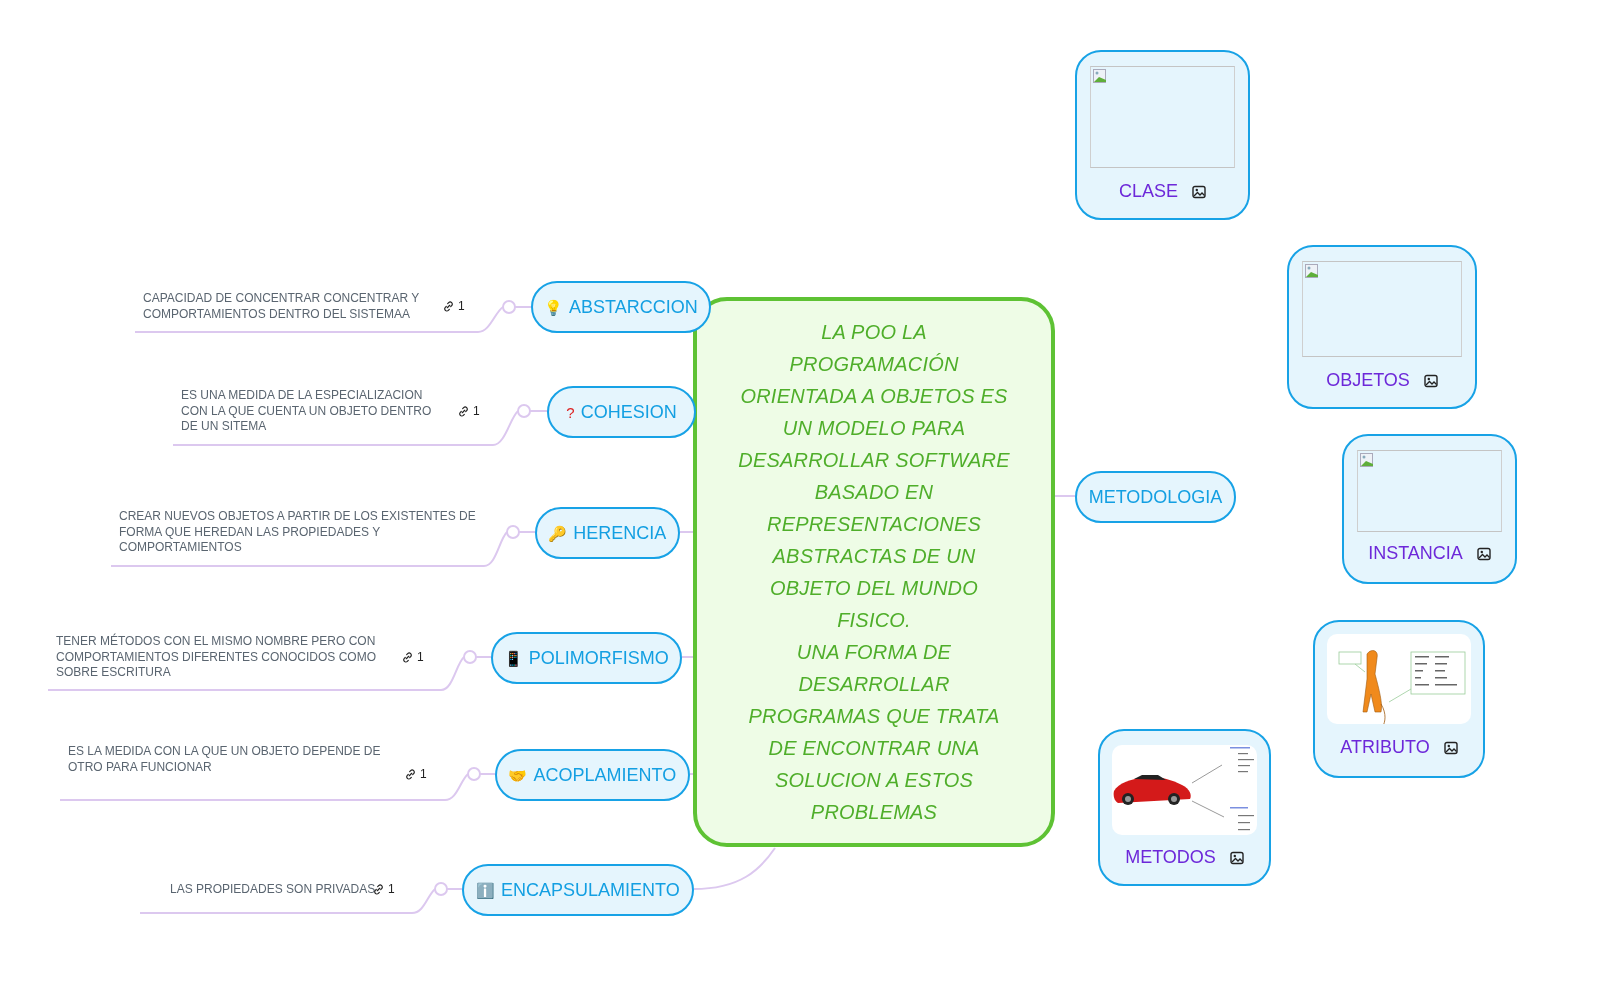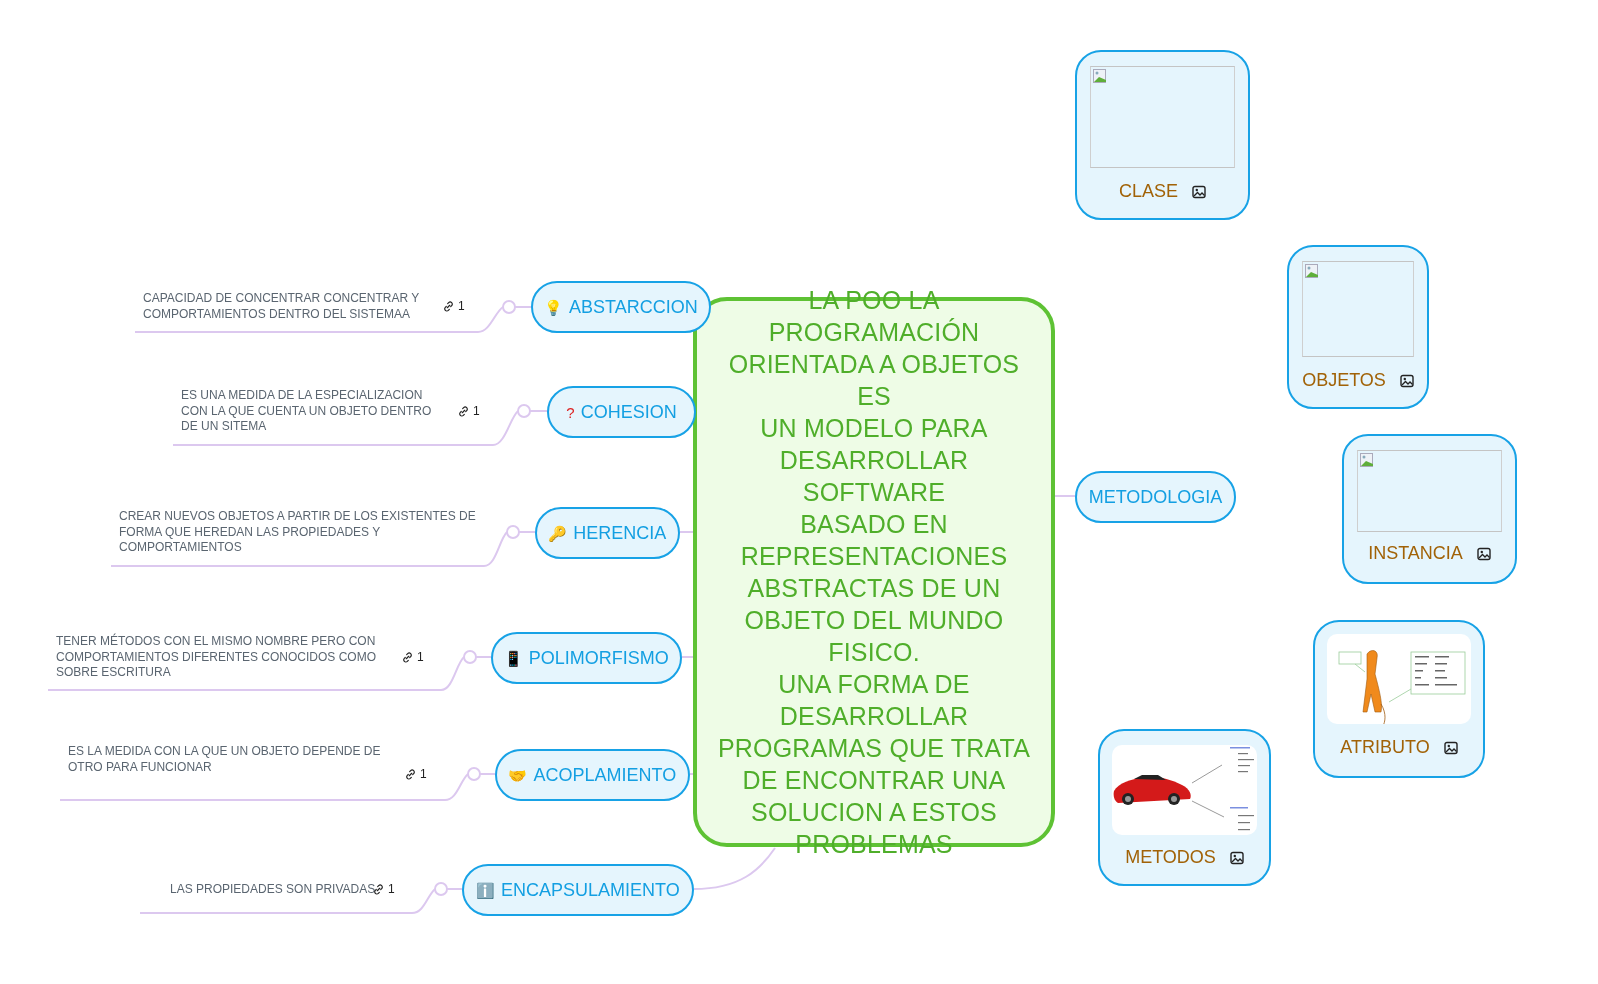--- a/index.html
+++ b/index.html
@@ -3,21 +3,21 @@
   <meta charset="utf-8">
   <style>
     html, body { margin:0; padding:0; background:#ffffff; }
     body { width:1598px; height:984px; position:relative; overflow:hidden; font-family:"Liberation Sans", sans-serif; }
     svg.lines { position:absolute; left:0; top:0; width:1598px; height:984px; pointer-events:none; }
 
     .central {
       position:absolute; left:693px; top:297px; width:362px; height:550px;
       box-sizing:border-box; border:4px solid #5ec234; border-radius:34px;
       background:#eefce6; color:#4fae2a; display:flex; align-items:center; justify-content:center;
-      text-align:center; font-size:25px; line-height:32px; letter-spacing:0.2px; padding:13px 14px;
+      text-align:center; font-size:20px; line-height:32px; letter-spacing:0.2px; padding:13px 14px;font-style:italic;
     }
     .central .txt { white-space:pre-line; }
 
     .topic {
       position:absolute; box-sizing:border-box; height:52px; border:2px solid #17a2e6;
       border-radius:26px; background:#e5f5fd; color:#139fe2; font-size:18px;
       display:flex; align-items:center; justify-content:center; gap:6px; padding:0 14px; white-space:nowrap;
     }
     .topic .emo { font-size:15px; line-height:1; }
 
@@ -35,21 +35,21 @@
     }
     .imgnode .frame {
       position:absolute; left:13px; top:14px; right:13px; height:100px;
       border-top:1px solid #c4c4c4; border-bottom:1px solid #c4c4c4; border-left:1px solid #c4c4c4; border-right:1px solid #c4c4c4;
       border-left-color:#cfcfcf; border-right-color:#cfcfcf;
     }
     .imgnode .frame.photo { background:#ffffff; border:none; border-radius:10px; height:90px; }
     .imgnode .broken { position:absolute; left:2px; top:2px; width:14px; height:14px; }
     .imgnode .label {
       position:absolute; left:0; right:0; bottom:16px; display:flex; justify-content:center; align-items:center;
-      gap:14px; color:#a16207; font-size:18px;
+      gap:14px; color:#6d28d9; font-size:18px;
     }
     .imgnode .label svg { width:14px; height:14px; }
   </style>
 </head>
 <body>
 
 <svg class="lines" viewBox="0 0 1598 984">
   <g fill="none" stroke="#dcc8ef" stroke-width="2">
 
     <path d="M711 307 L700 307"></path>
@@ -192,21 +192,21 @@
   <div class="label">
     <span>CLASE</span>
     <svg viewBox="0 0 14 14">
         <rect x="1" y="1.5" width="12" height="11" rx="2" fill="none" stroke="#222" stroke-width="1.4"></rect>
         <circle cx="4.8" cy="5" r="1.2" fill="#222"></circle>
         <path d="M2 11 L5.5 7.5 L8 10 L10 8 L12.5 10.5" fill="none" stroke="#222" stroke-width="1.3"></path>
       </svg>
   </div>
 </div>
 
-<div class="imgnode" style="left:1287px; top:245px; width:142px; height:164px;">
+<div class="imgnode" style="left:1287px; top:245px; width:190px; height:164px;">
   <div class="frame" style="height:94px;">
     <svg class="broken" viewBox="0 0 14 14">
         <rect x="0.5" y="0.5" width="12" height="13" fill="#eef2f7" stroke="#aab"></rect>
         <path d="M1 13 L6 8 L13 11 L13 13 Z" fill="#5fae3a"></path>
         <circle cx="4" cy="4" r="1.5" fill="#8ab"></circle>
       </svg>
   </div>
   <div class="label">
     <span>OBJETOS</span>
     <svg viewBox="0 0 14 14">

